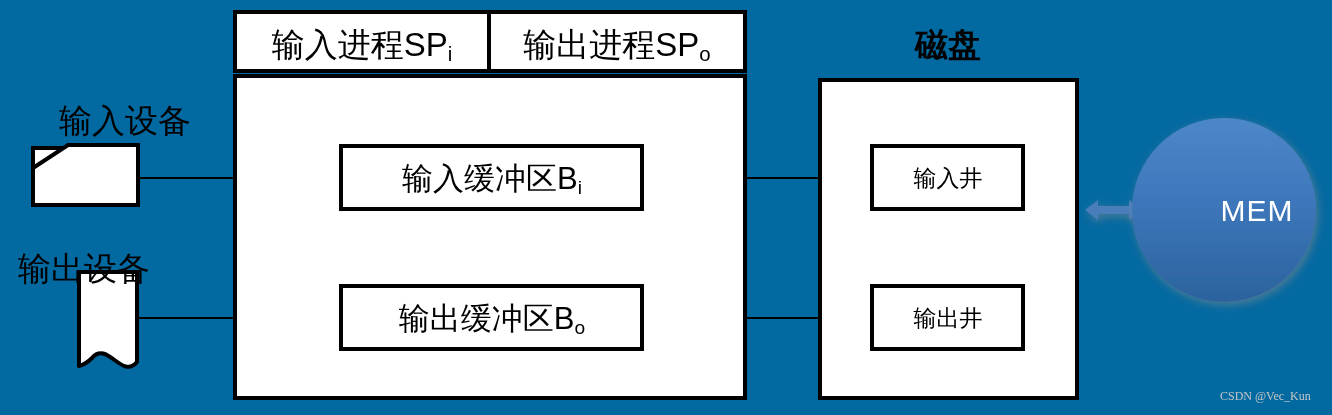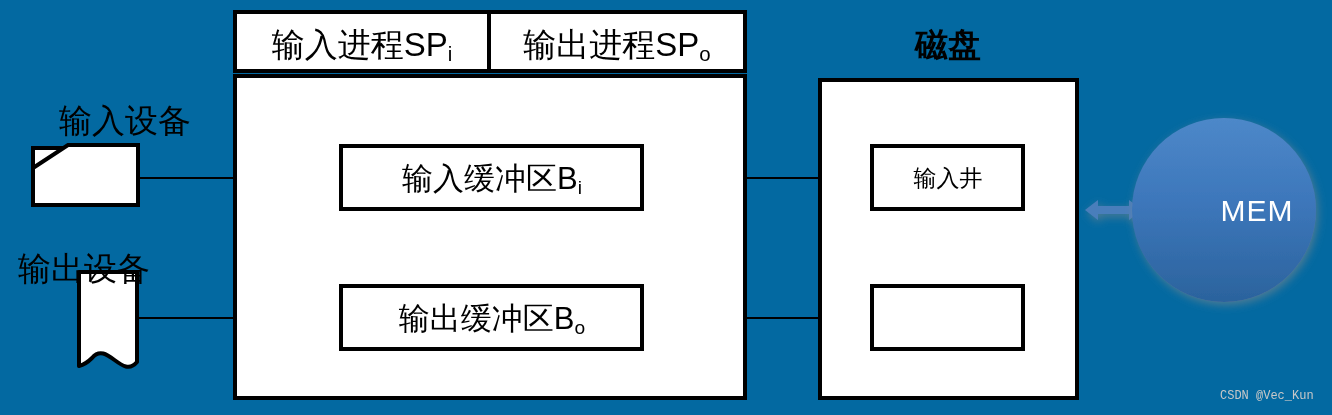--- a/index.html
+++ b/index.html
@@ -44,21 +44,21 @@
   .mem-label {
     font-size: 30px;
     color: #ffffff;
     letter-spacing: 1px;
     margin-left: 29px;
   }
   .watermark {
     position: absolute;
     font-size: 12px;
     color: #c8c8c8;
-    font-family: Liberation Mono, monospace;
+    font-family: Liberation Serif, serif;
     white-space: nowrap;
   }
   .ctr {
     transform: translate(-50%, -50%);
   }
 </style>
 </head>
 <body>
 
 <div id="canvas">
@@ -123,20 +123,21 @@
   </div>
 
   <div class="lbl box-label ctr" style="left:492px; top:318px;">
     <span>输出缓冲区B</span><sub>o</sub>
   </div>
 
   <div class="lbl big-label ctr" style="left:948px; top:44px;font-weight:bold;">磁盘</div>
 
   <div class="lbl node-label ctr" style="left:948px; top:178px;">输入井</div>
 
+  <div class="lbl node-label ctr" style="left:948px; top:318px;">输出井</div>
 
   <div class="lbl big-label" style="left:18px; top:104px;margin-left:41px;">输入设备</div>
 
   <div class="lbl big-label" style="left:18px; top:232px;margin-top:20px;">输出设备</div>
 
   <div class="lbl mem-label ctr" style="left:1228px; top:211px;">MEM</div>
 
   <div class="watermark" style="left:1220px; top:389px;">CSDN @Vec_Kun</div>
 
 </div>

